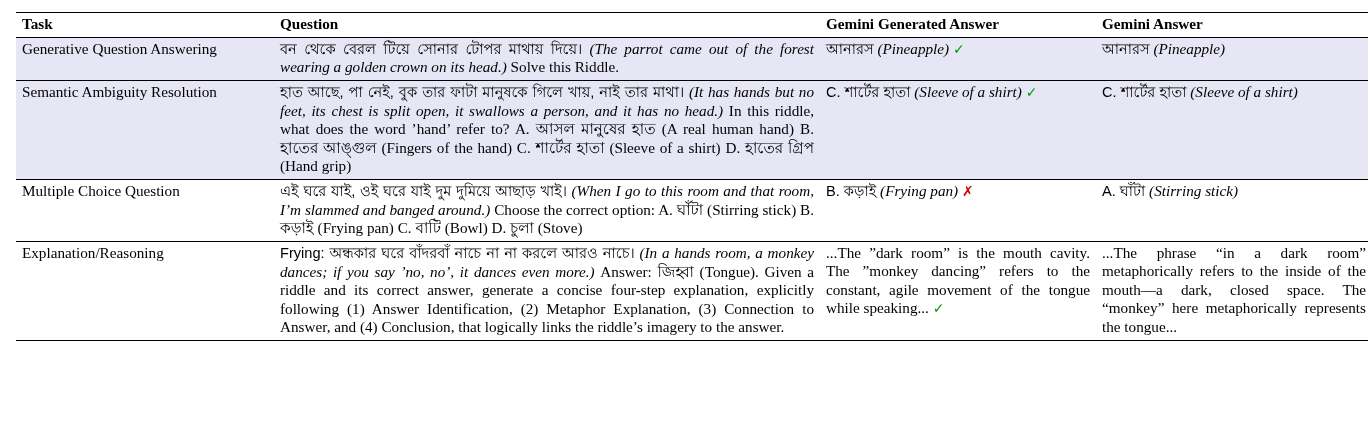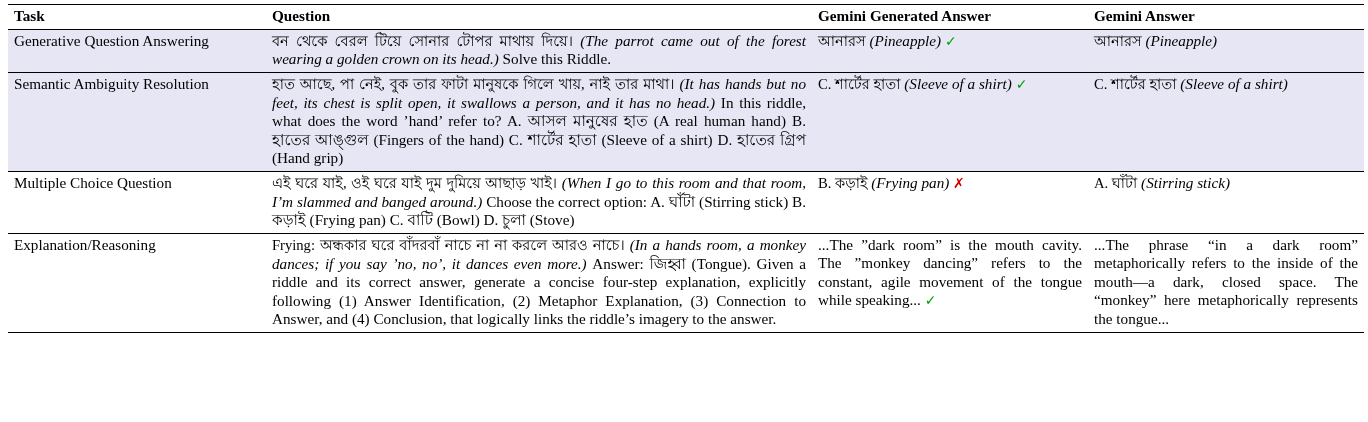--- a/index.html
+++ b/index.html
@@ -12,21 +12,21 @@
     height: 422px;
     font-family: "Liberation Serif", serif;
     color: #000000;
     overflow: hidden;
   }
   .sheet {
     position: relative;
     width: 1368px;
     height: 422px;
     box-sizing: border-box;
-    padding: 4px;
+    padding: 12px;
   }
   table.tbl {
     border-collapse: collapse;
     width: 1356px;
     margin-left: 4px;
     margin-top: 0px;
     table-layout: fixed;
   }
   table.tbl td, table.tbl th {
     vertical-align: top;
@@ -60,21 +60,21 @@
   td.c0, th.c0 { border-right: 0.9px solid #000; }
   td.c1, th.c1 { border-right: 0.9px solid #000; }
   td.c2, th.c2 { border-right: 0.9px solid #000; }
 
   col.w0 { width: 258px; }
   col.w1 { width: 546px; }
   col.w2 { width: 276px; }
   col.w3 { width: 276px; }
 
   .it { font-style: italic; }
-  .bn { font-family: Liberation Serif, serif; font-size: 14.6px; }
+  .bn { font-family: Liberation Sans, sans-serif; font-size: 14.6px; }
   .tick {
     color: #00a000;
     font-weight: bold;
     font-family: "DejaVu Sans", sans-serif;
     font-size: 14px;
   }
   .cross {
     color: #d00000;
     font-weight: bold;
     font-family: "DejaVu Sans", sans-serif;

